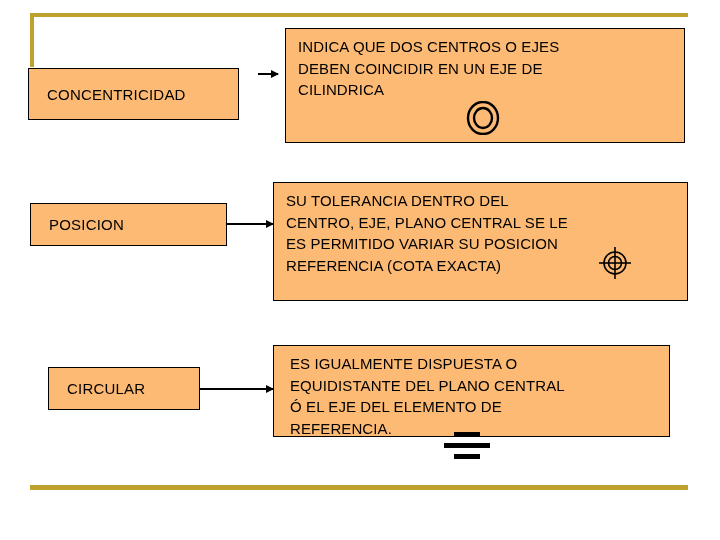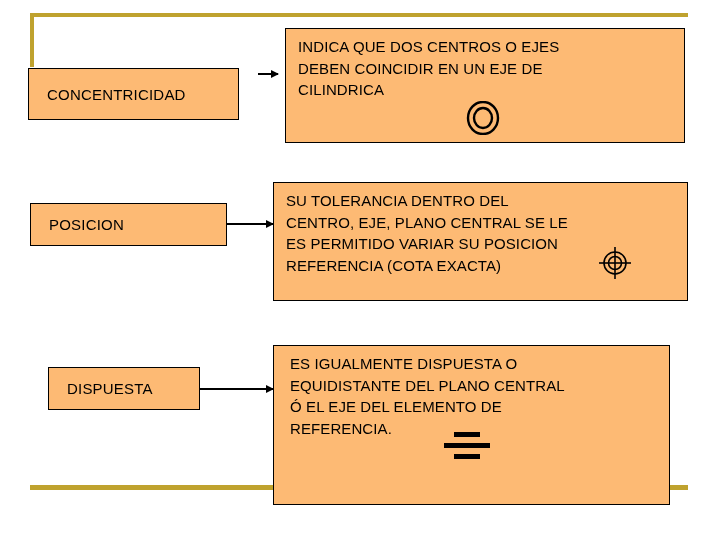--- a/index.html
+++ b/index.html
@@ -156,26 +156,26 @@
   </div>
 
   <svg class="sym sym-position" style="left:598px; top:246px;" viewBox="0 0 34 34" xmlns="http://www.w3.org/2000/svg">
     <circle cx="17" cy="17" r="11" fill="none" stroke="#000" stroke-width="1.6"></circle>
     <circle cx="17" cy="17" r="6.5" fill="none" stroke="#000" stroke-width="1.6"></circle>
     <line x1="17" y1="1" x2="17" y2="33" stroke="#000" stroke-width="1.6"></line>
     <line x1="1" y1="17" x2="33" y2="17" stroke="#000" stroke-width="1.6"></line>
   </svg>
 
   <div class="box label-box" style="left:48px; top:367px; width:152px; height:43px;">
-    <span class="label-text">DISPUESTA</span>
+    <span class="label-text">CIRCULAR</span>
   </div>
 
   <div class="arrow" style="left:200px; top:388px; width:73px;"></div>
 
-  <div class="box desc-box" style="left:273px; top:345px; width:397px; height:160px;padding-left:16px;">
+  <div class="box desc-box" style="left:273px; top:345px; width:397px; height:92px;padding-left:16px;">
     <div class="desc-line">ES  IGUALMENTE DISPUESTA O</div>
     <div class="desc-line">EQUIDISTANTE DEL PLANO CENTRAL</div>
     <div class="desc-line">Ó EL EJE DEL ELEMENTO DE</div>
     <div class="desc-line">REFERENCIA.</div>
   </div>
 
   <div class="sym sym-symmetry" style="left:443px; top:430px;">
     <div class="bar bar-short bar-1"></div>
     <div class="bar bar-long  bar-2"></div>
     <div class="bar bar-short bar-3"></div>

